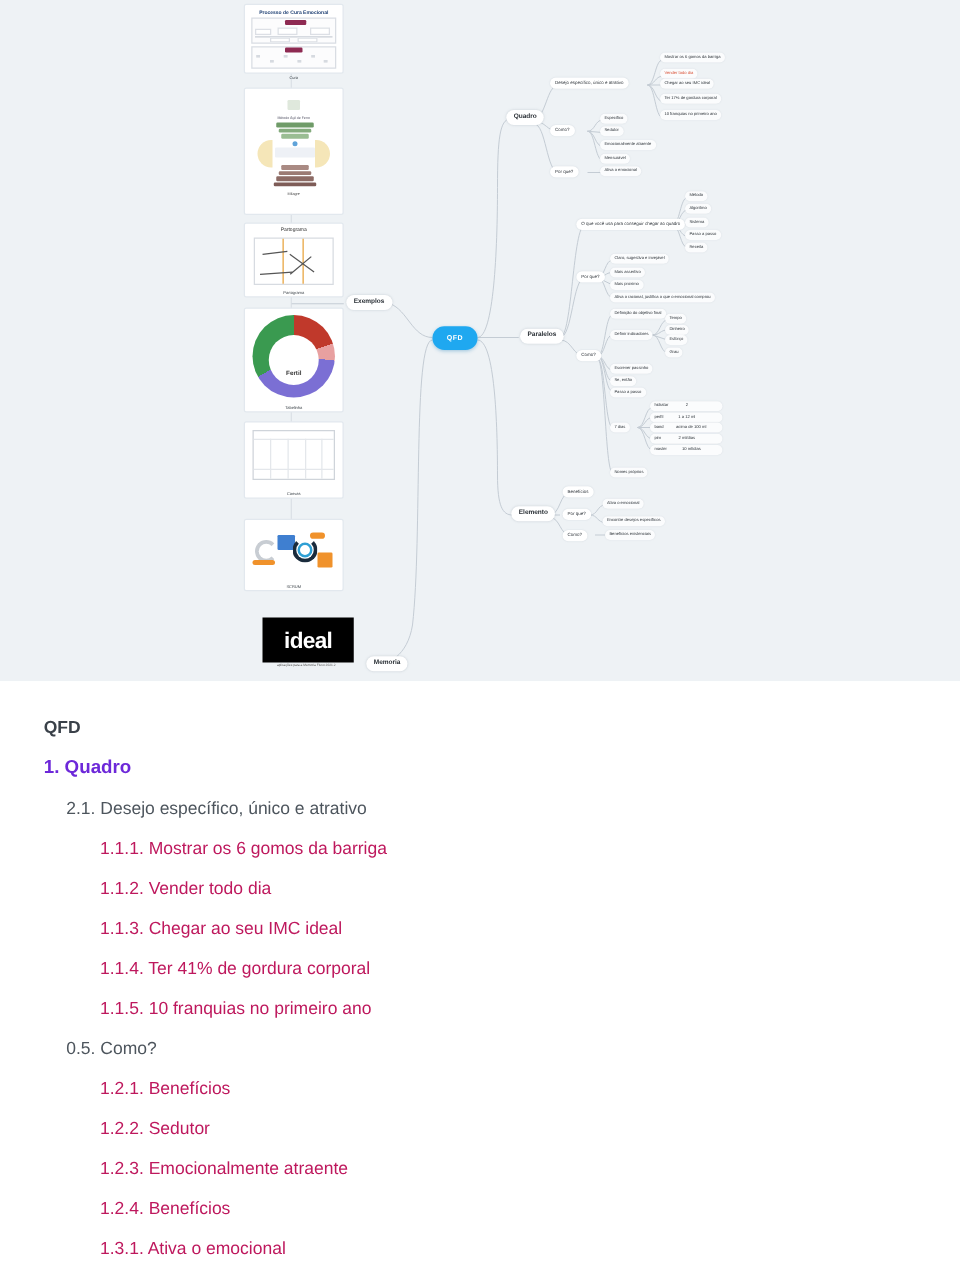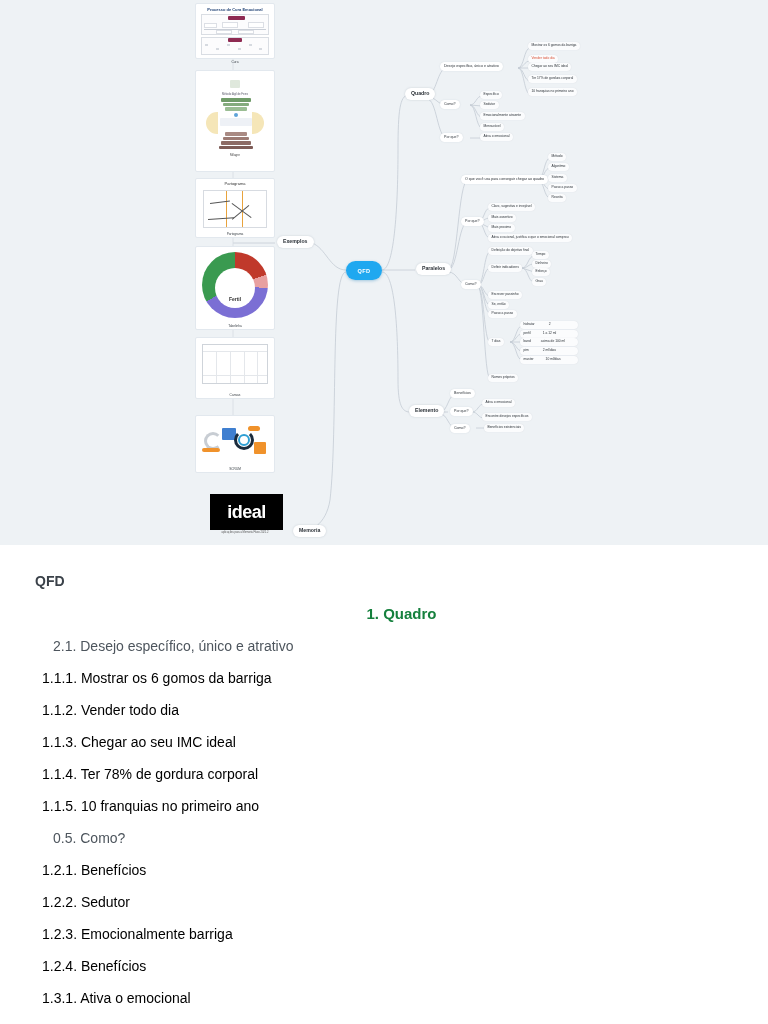--- a/index.html
+++ b/index.html
@@ -121,23 +121,23 @@
     position:absolute; left:206px; top:531px; width:78px;
     font-size:2.6px; color:#555; text-align:center;
   }
 
   
   #doc {
     position:relative; width:768px; height:479px;
     background:#ffffff; padding:28px 0 0 0;
   }
   .lvl0 { font-size:14px; font-weight:bold; color:#3a4149; margin-left:35px; margin-bottom:16px; }
-  .lvl1 { font-size:15px; font-weight:bold; color:#15803d; margin-left:35px; margin-bottom:16px;text-align:center; }
+  .lvl1 { font-size:15px; font-weight:bold; color:#6d28d9; margin-left:35px; margin-bottom:16px; }
   .lvl2 { font-size:14px; color:#4d555d; margin-left:53px; margin-bottom:16px; }
-  .lvl3 { font-size:14px; color:#000000; margin-left:42px; margin-bottom:16px; }
+  .lvl3 { font-size:14px; color:#be185d; margin-left:80px; margin-bottom:16px; }
 </style>
 </head>
 <body>
 
 <div id="mindmap-canvas">
 
   <svg id="mindmap-svg" viewBox="0 0 768 545" preserveAspectRatio="none">
     <g fill="none" stroke="#c4ccd4" stroke-width="0.8">
 
       <path d="M382 270 C 395 270, 398 200, 398 150 C 398 110, 400 96, 408 95"></path>
@@ -480,22 +480,22 @@
 
 </div>
 
 <div id="doc">
   <div class="lvl0">QFD</div>
   <div class="lvl1">1. Quadro</div>
   <div class="lvl2">2.1. Desejo específico, único e atrativo</div>
   <div class="lvl3">1.1.1. Mostrar os 6 gomos da barriga</div>
   <div class="lvl3">1.1.2. Vender todo dia</div>
   <div class="lvl3">1.1.3. Chegar ao seu IMC ideal</div>
-  <div class="lvl3">1.1.4. Ter 78% de gordura corporal</div>
+  <div class="lvl3">1.1.4. Ter 41% de gordura corporal</div>
   <div class="lvl3">1.1.5. 10 franquias no primeiro ano</div>
   <div class="lvl2">0.5. Como?</div>
   <div class="lvl3">1.2.1. Benefícios</div>
   <div class="lvl3">1.2.2. Sedutor</div>
-  <div class="lvl3">1.2.3. Emocionalmente barriga</div>
+  <div class="lvl3">1.2.3. Emocionalmente atraente</div>
   <div class="lvl3">1.2.4. Benefícios</div>
   <div class="lvl3">1.3.1. Ativa o emocional</div>
 
 </div>
 
 </body></html>

